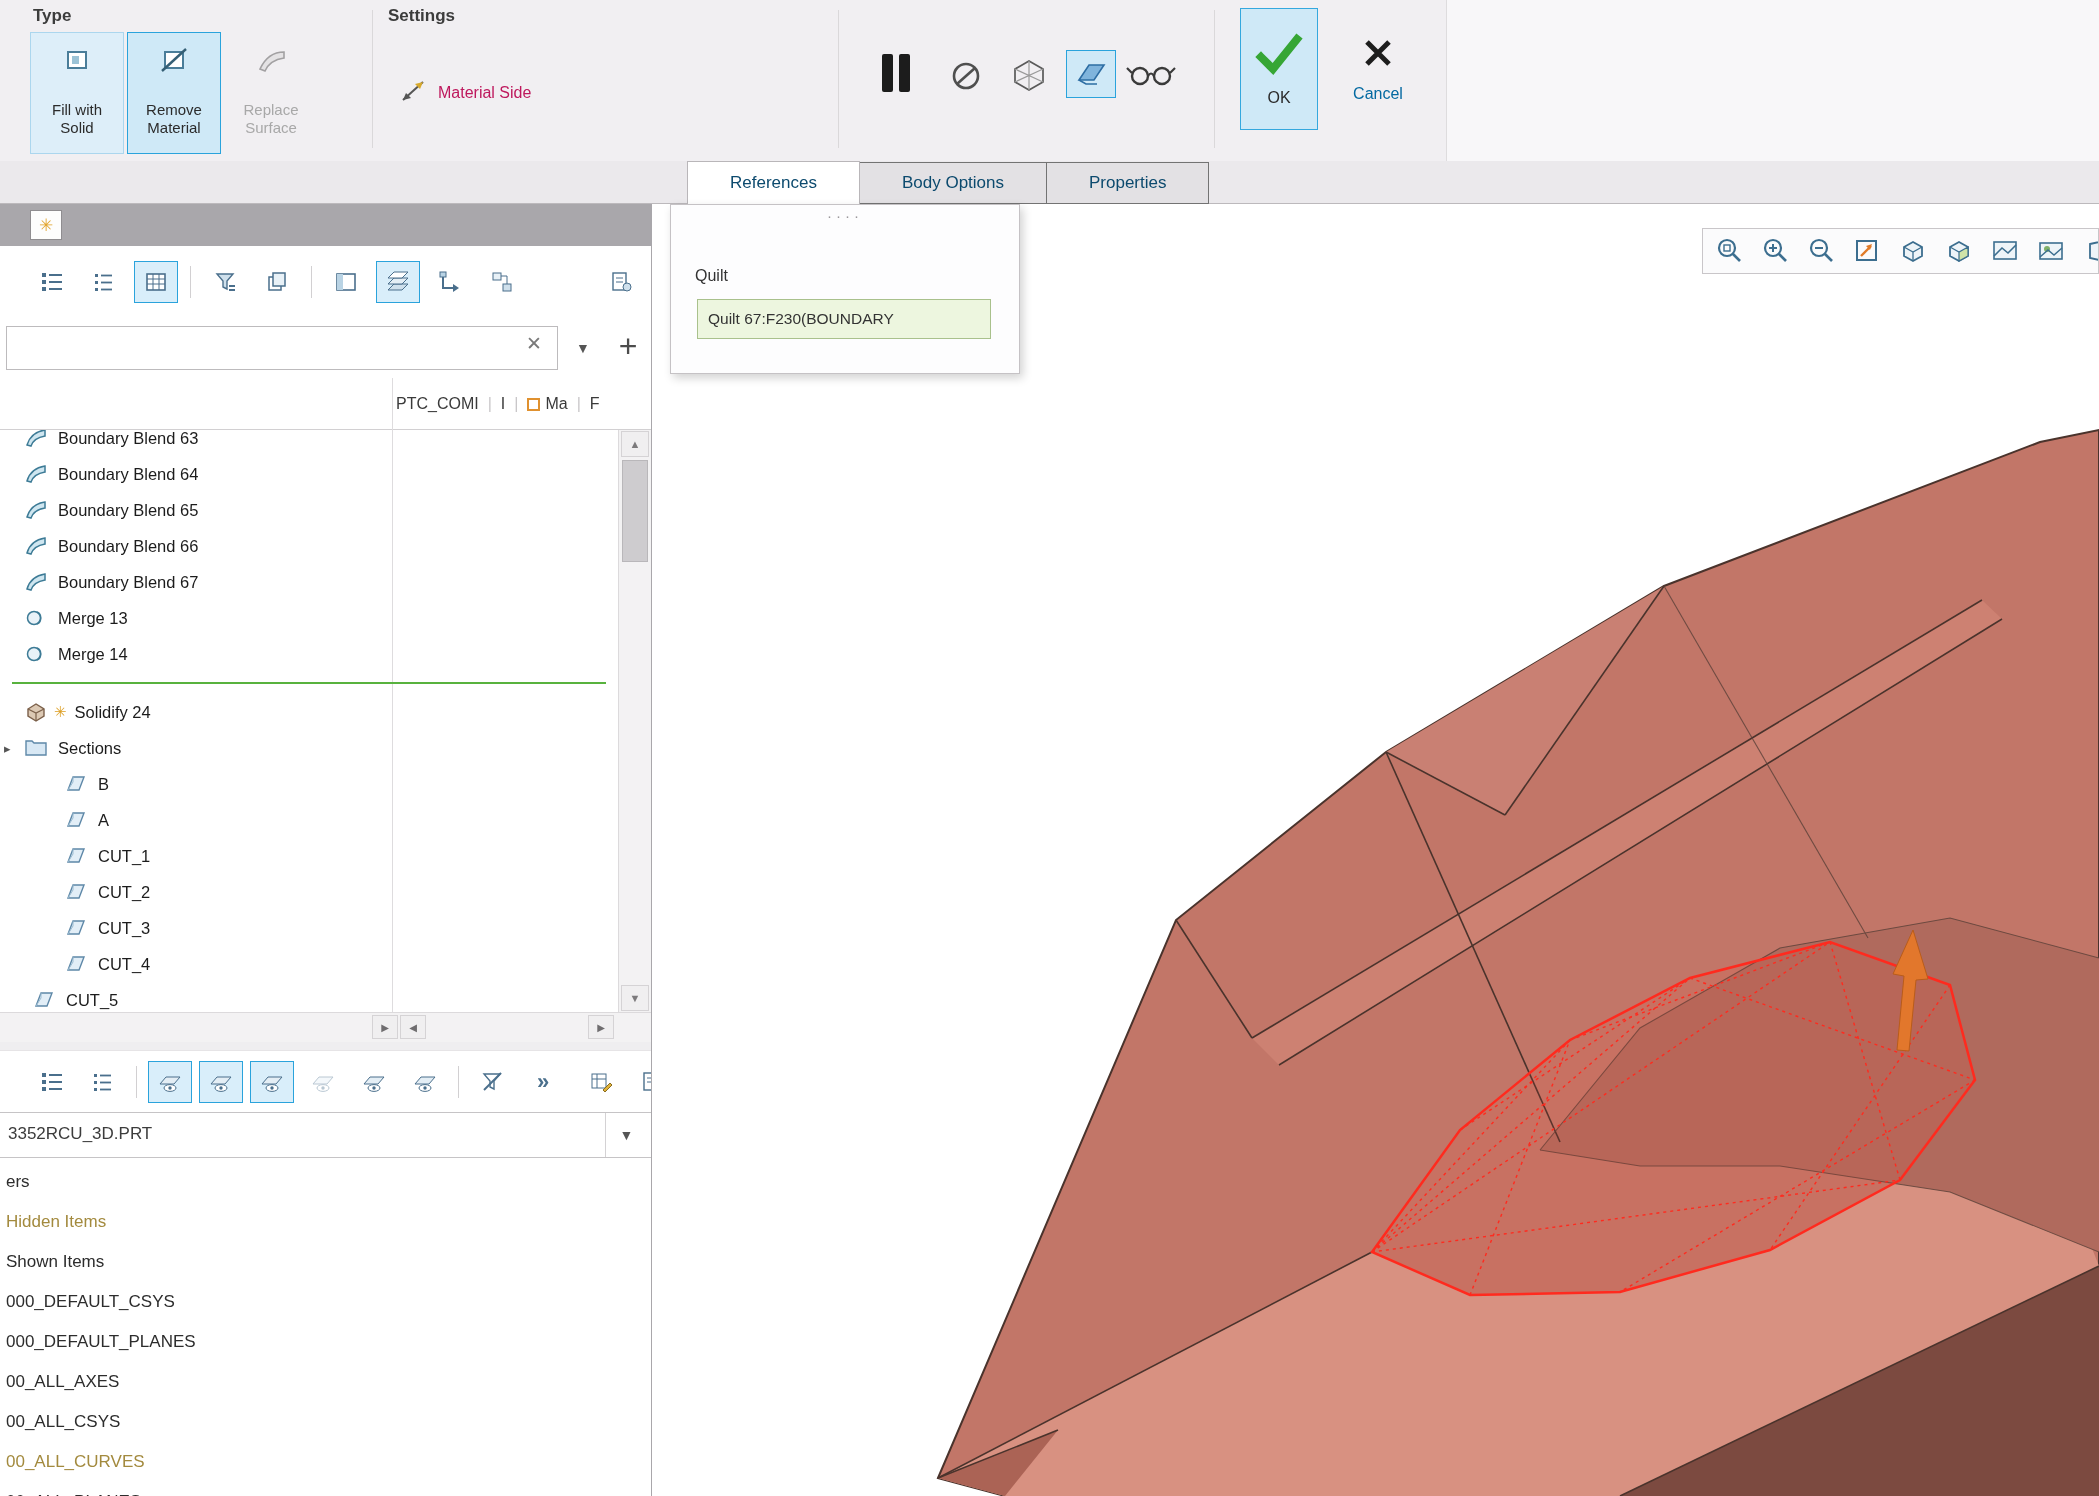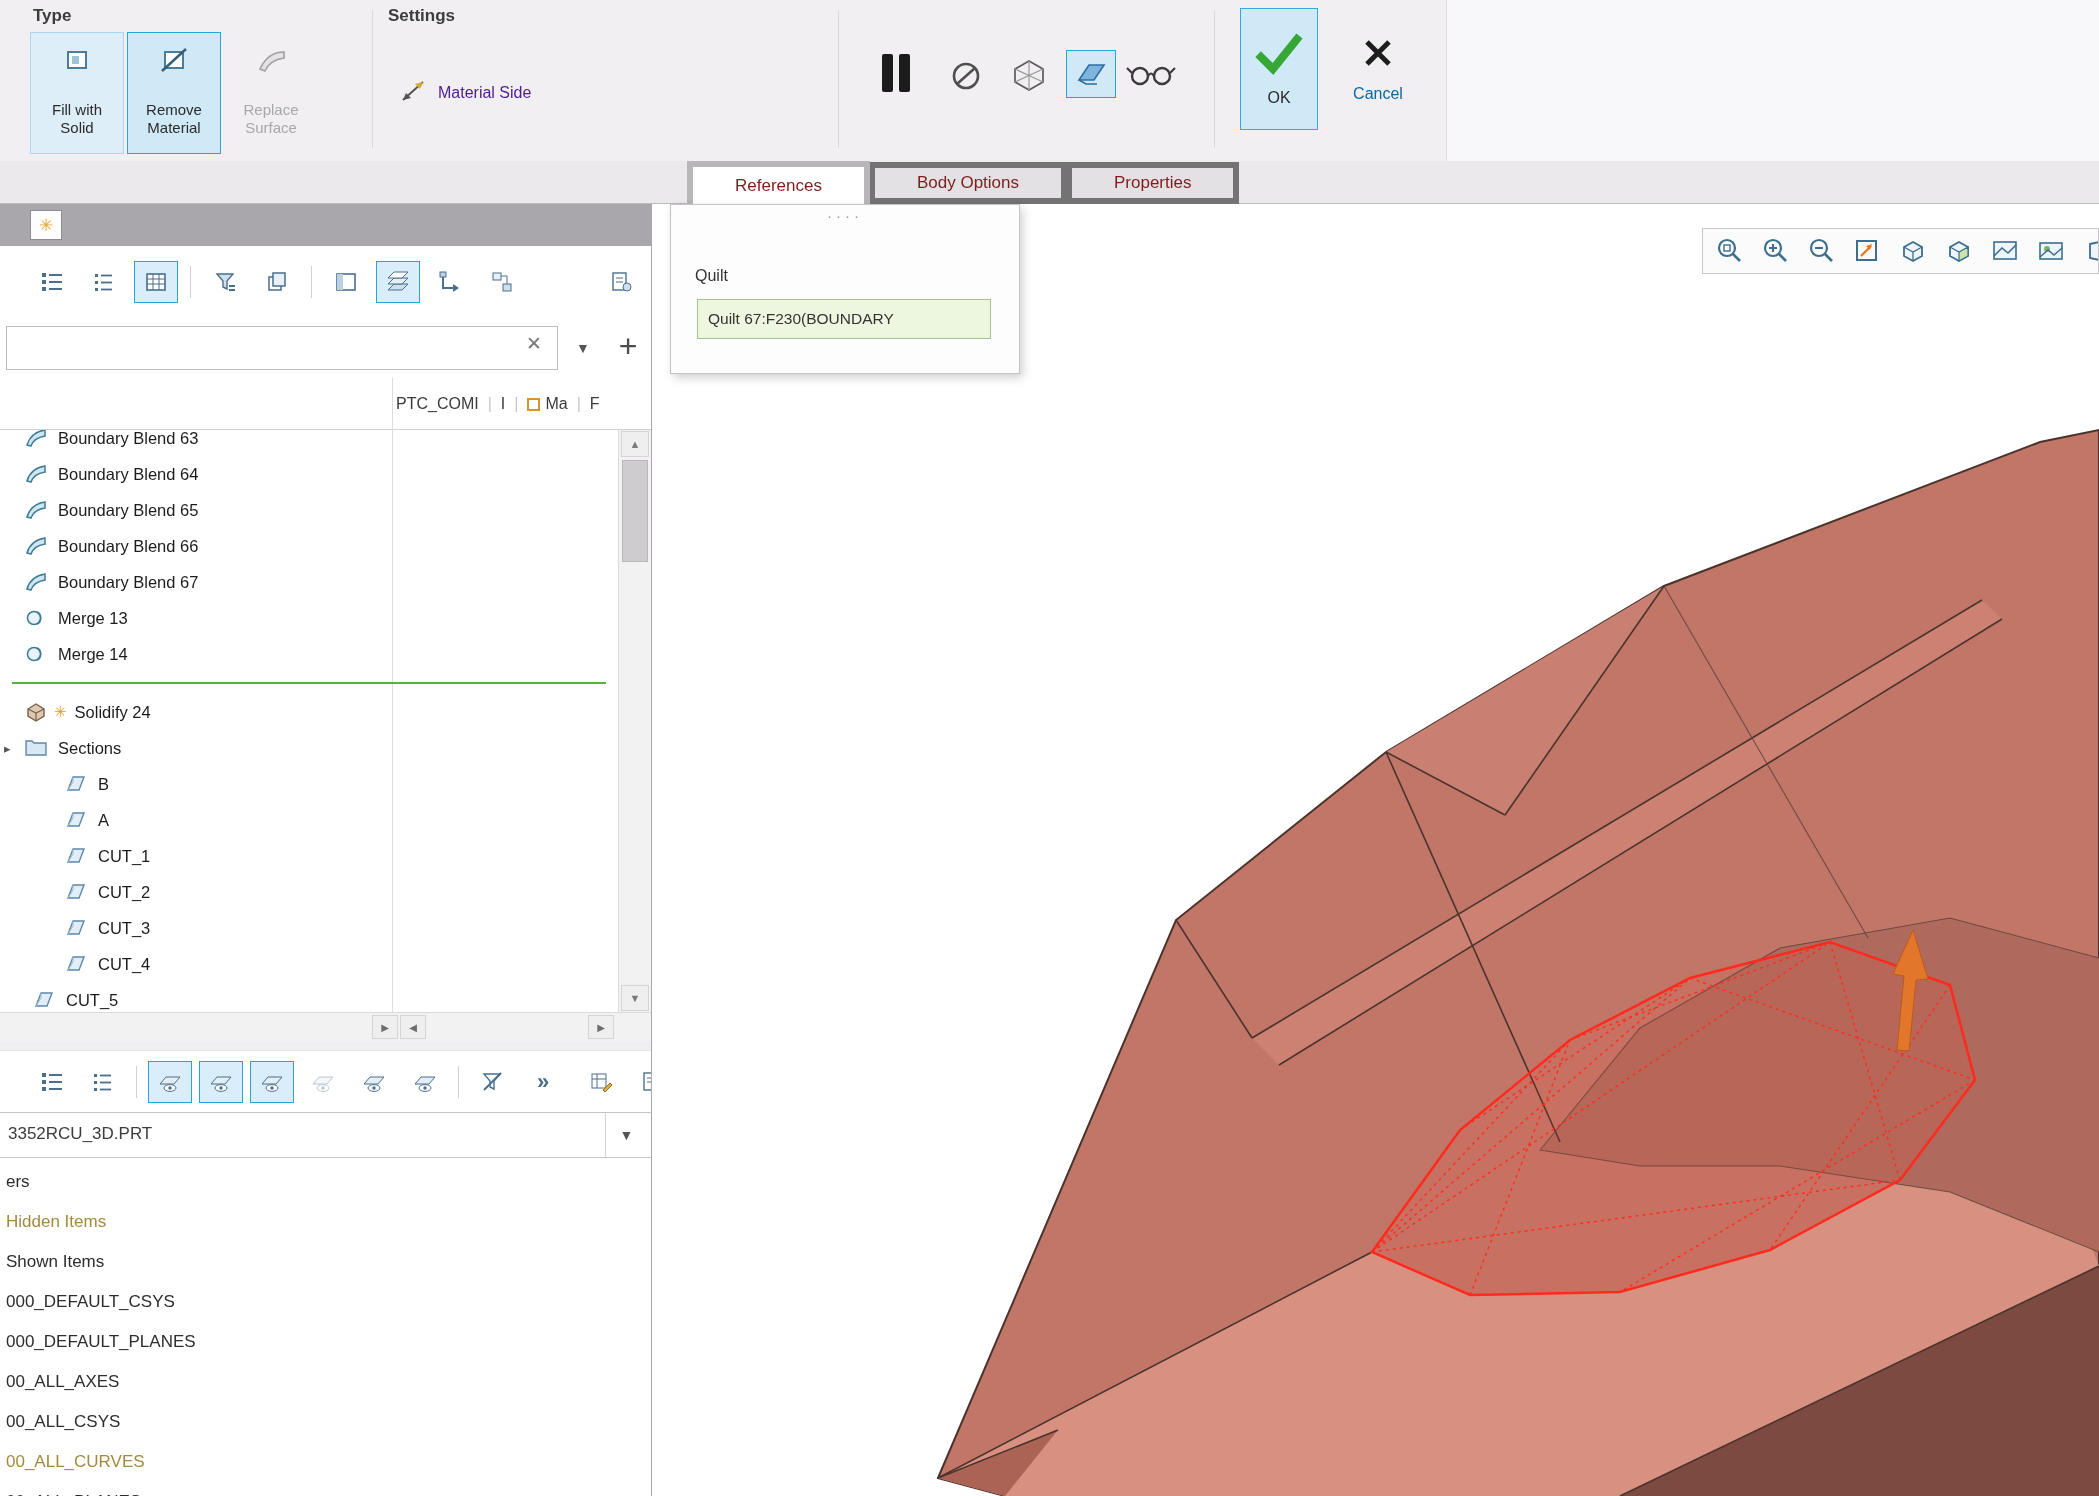--- a/index.html
+++ b/index.html
@@ -9,32 +9,32 @@
   .ribbon{position:absolute;left:0;top:0;width:1830px;height:161px;background:#f1eff2;border-bottom:1px solid #d6d4d6;}
   .ribbon-right{position:absolute;left:1446px;top:0;width:653px;height:161px;background:#f8f7f9;border-left:1px solid #dedcde;}
   .group-title{position:absolute;top:6px;font-weight:bold;font-size:17px;color:#3c3c3c;}
   .gsep{position:absolute;top:10px;width:1px;height:138px;background:#dad8da;}
   .rbtn{position:absolute;top:32px;width:94px;height:122px;display:flex;flex-direction:column;align-items:center;
         padding-top:10px;box-sizing:border-box;font-size:15px;line-height:1.2;text-align:center;gap:20px;
         border:1px solid transparent;background:transparent;color:#2b2b2b;}
   .rbtn.lit{background:#ddeef9;border-color:#abd6ee;}
   .rbtn.selected{background:#cfe9f7;border-color:#2aa3dc;}
   .rbtn.disabled{color:#a8a8a8;}
-  .msrow{position:absolute;left:398px;top:76px;display:flex;align-items:center;gap:10px;font-size:16px;color:#4c1d95;}
+  .msrow{position:absolute;left:398px;top:76px;display:flex;align-items:center;gap:10px;font-size:16px;color:#be185d;}
   .clusicon{position:absolute;display:flex;align-items:center;justify-content:center;}
   .cell-pressed{border:1.5px solid #2aa3dc;background:#cfe9f7;}
   .ok-btn{position:absolute;left:1240px;top:8px;width:78px;height:122px;background:#cfe9f7;border:1px solid #35a8de;
         display:flex;flex-direction:column;align-items:center;justify-content:center;gap:8px;font-size:16px;color:#2b2b2b;}
   .cancel-btn{position:absolute;left:1332px;top:8px;width:92px;height:122px;background:transparent;border:none;
         display:flex;flex-direction:column;align-items:center;justify-content:center;gap:10px;font-size:16px;color:#0369a1;}
   
   .tabrow{position:absolute;left:0;top:161px;width:2099px;height:43px;background:#ebe9ec;border-bottom:1px solid #bcb9bc;box-sizing:border-box;}
   .tabs{position:absolute;left:687px;top:0;height:43px;display:flex;}
   .tab{box-sizing:border-box;height:42px;margin-top:1px;padding:0 42px;display:flex;align-items:center;font-size:17px;
-       color:#7f1d1d;background:#e3e1e4;border:6px solid #737373;margin-right:-1px;}
+       color:#0c4a6e;background:#e3e1e4;border:1px solid #737373;margin-right:-1px;}
   .tab.active{background:#fff;height:43px;margin-top:0;border-color:#b9b6b9;border-bottom:none;position:relative;z-index:3;}
   
   .left-panel{position:absolute;left:0;top:204px;width:652px;height:1292px;background:#fff;border-right:1px solid #a9a7ab;box-sizing:border-box;overflow:hidden;}
   .lp-header{position:absolute;left:0;top:0;width:100%;height:42px;background:#a9a7ab;}
   .lp-header-btn{position:absolute;left:30px;top:6px;width:32px;height:30px;background:#fdfdfd;border:1px solid #8f8d90;
        display:flex;align-items:center;justify-content:center;font-size:17px;color:#e2a42c;box-sizing:border-box;}
   .lp-toolbar1{position:absolute;left:0;top:42px;width:100%;height:72px;display:flex;align-items:center;padding:0 8px 0 30px;box-sizing:border-box;gap:8px;}
   .lp-toolbar2{position:absolute;left:0;top:846px;width:100%;height:62px;display:flex;align-items:center;padding:0 8px 0 30px;box-sizing:border-box;gap:7px;border-top:1px solid #e6e4e6;}
   .icon-cell{width:44px;height:42px;flex:none;display:flex;align-items:center;justify-content:center;border:1.5px solid transparent;box-sizing:border-box;}
   .icon-cell.pressed{border-color:#2aa3dc;background:#d9eefa;}

